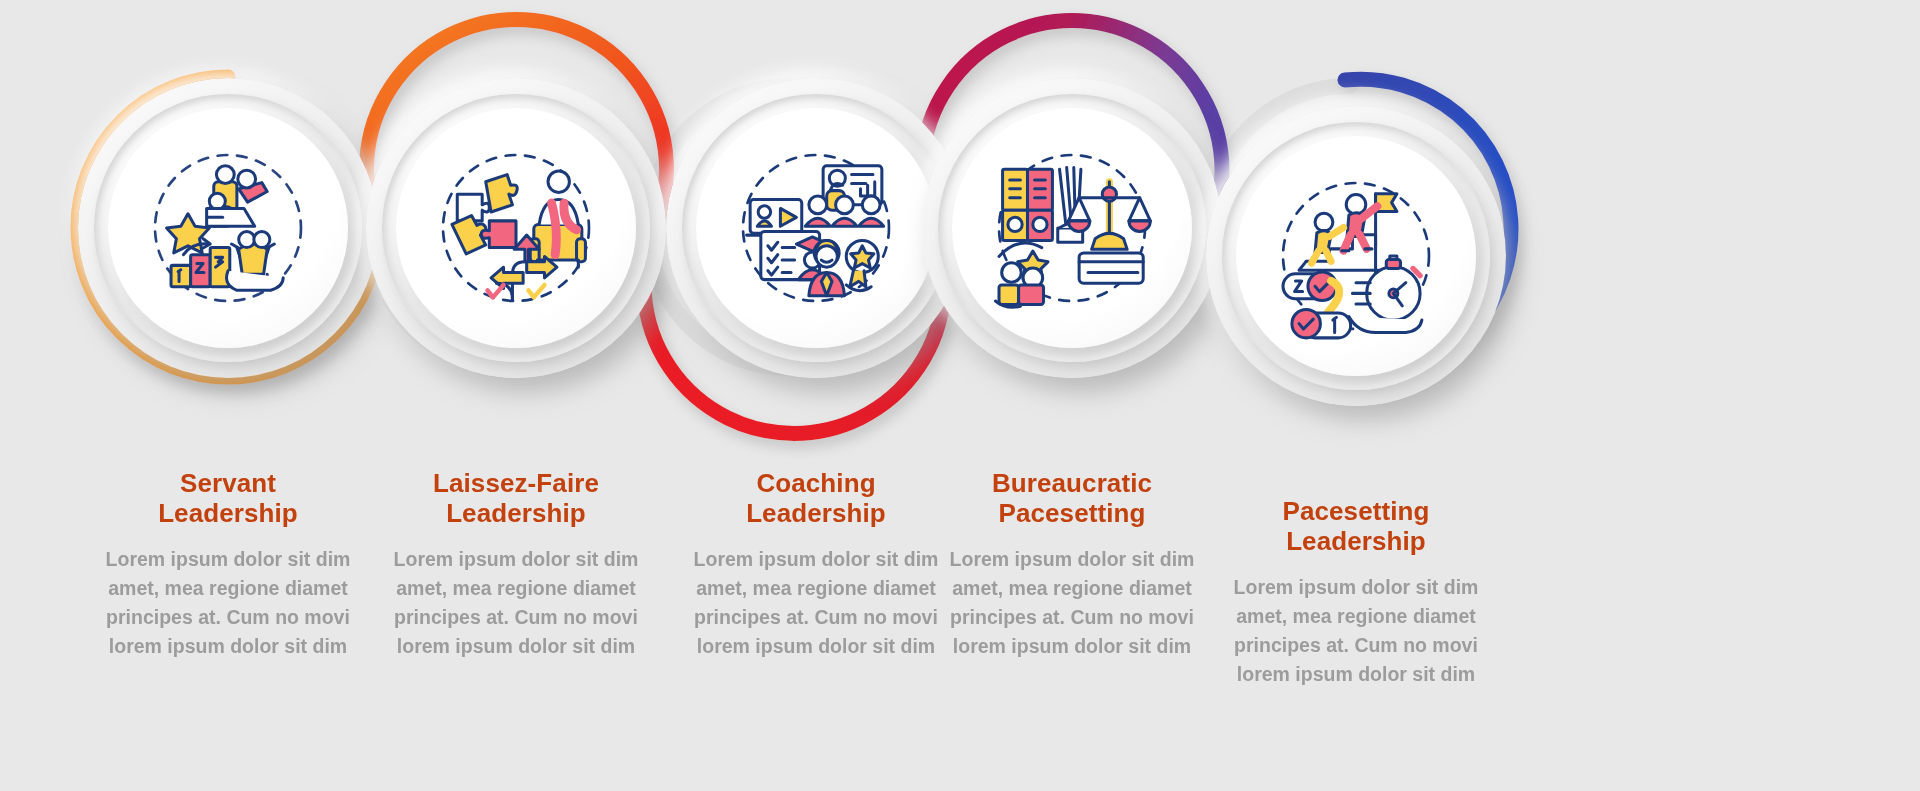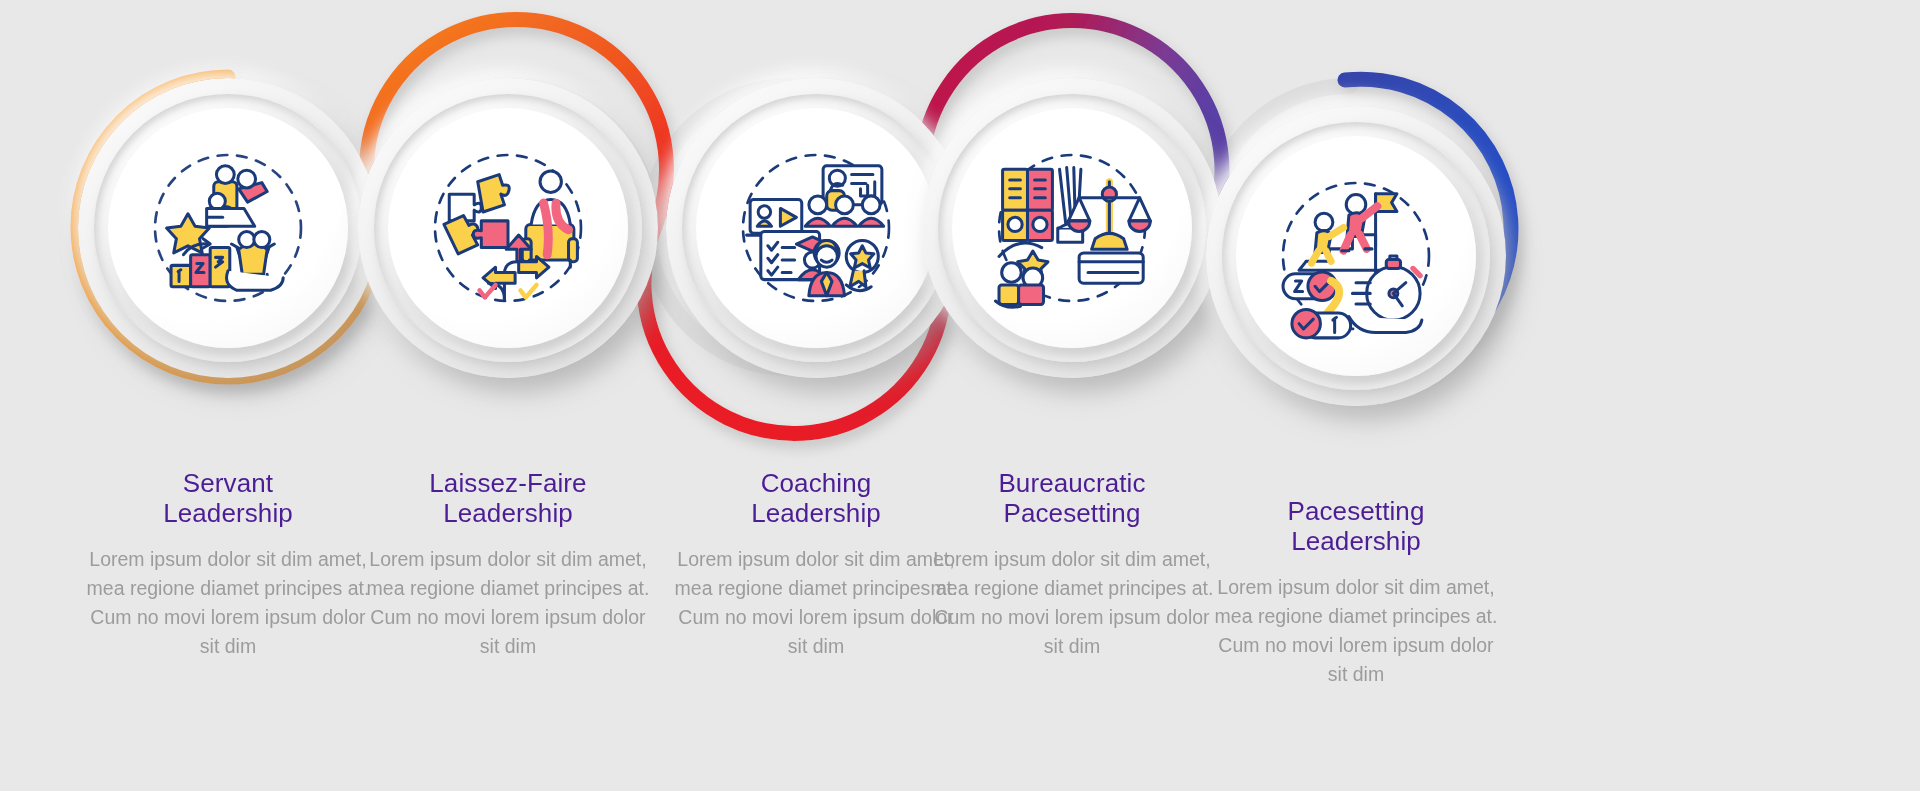--- a/index.html
+++ b/index.html
@@ -44,29 +44,29 @@
     background: radial-gradient(circle at 38% 30%, #ffffff 0%, #ffffff 62%, #f3f3f3 100%);
     box-shadow: 6px 9px 18px rgba(160,160,160,0.40),
                 -4px -5px 12px rgba(255,255,255,0.95);
     display: flex; align-items: center; justify-content: center;
   }
   .icon-svg { width: 178px; height: 178px; display: block; }
 
   
   .caption { position: absolute; left: 0; top: 468px; width: 340px; text-align: center; }
   .title {
-    font-size: 26px; line-height: 30px; color: #4c1d95;
-    font-weight: 400; letter-spacing: 0.1px;
+    font-size: 26px; line-height: 30px; color: #c2410c;
+    font-weight: 700; letter-spacing: 0.1px;
     white-space: pre-line;
     text-align: center;
   }
   .desc {
     margin-top: 17px;
     font-size: 19.5px; line-height: 29px;
-    color: #9c9c9c; font-weight: 400;
+    color: #9c9c9c; font-weight: 700;
     padding: 0 22px;
   }
 </style>
 </head>
 <body>
 
 <div id="stage">
 
   <svg class="rings-layer" viewBox="0 0 1920 791" xmlns="http://www.w3.org/2000/svg">
     <defs>
@@ -160,21 +160,21 @@
         </svg>
       </div>
     </div>
     <div class="caption">
       <div class="title">Servant
 Leadership</div>
       <div class="desc">Lorem ipsum dolor sit dim amet, mea regione diamet principes at. Cum no movi lorem ipsum dolor sit dim</div>
     </div>
   </div>
 
-  <div class="step" style="left:338px;">
+  <div class="step" style="left:346px;">
     <div class="disc-wrap">
       <div class="disc-outer"></div>
       <div class="disc-mid"></div>
       <div class="disc-inner">
         <svg class="icon-svg" viewBox="0 0 200 200">
           <g fill="none" stroke="#1b3a7a" stroke-width="3.4" stroke-linecap="round" stroke-linejoin="round">
             <circle cx="100" cy="100" r="82" stroke-width="3" stroke-dasharray="11 11"></circle>
 
             <path d="M34 62 h28 v12 q8 -5 8 3 t-8 3 v12 h-28 z" fill="#fff"></path>
             <path d="M66 48 l24 -8 4 12 q9 -2 7 6 t-9 4 l4 12 -24 8 z" fill="#fbd14b"></path>

